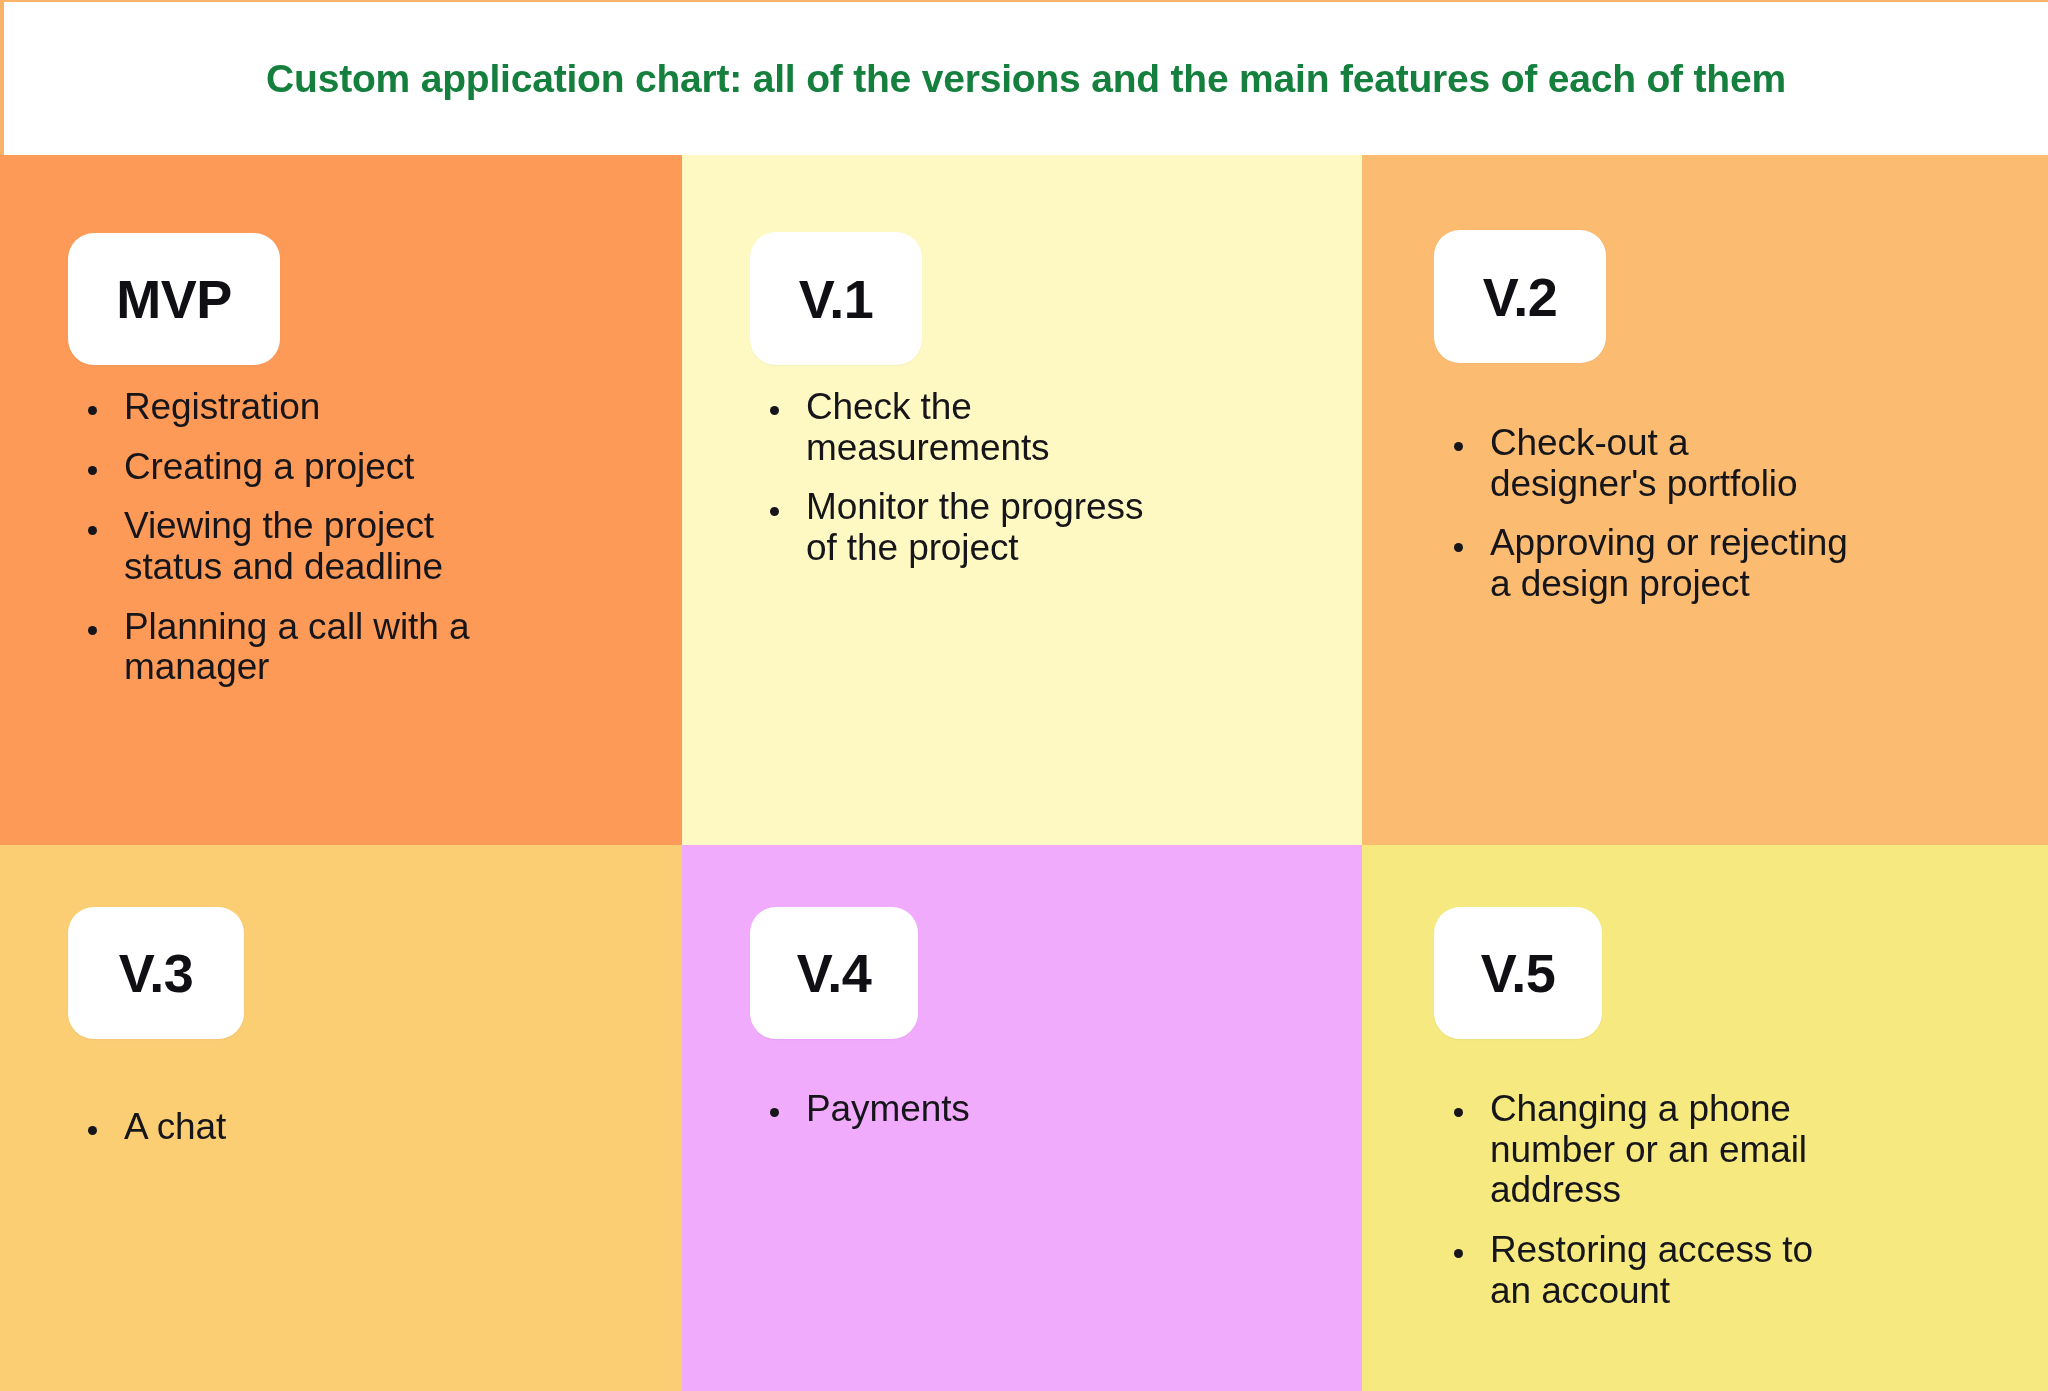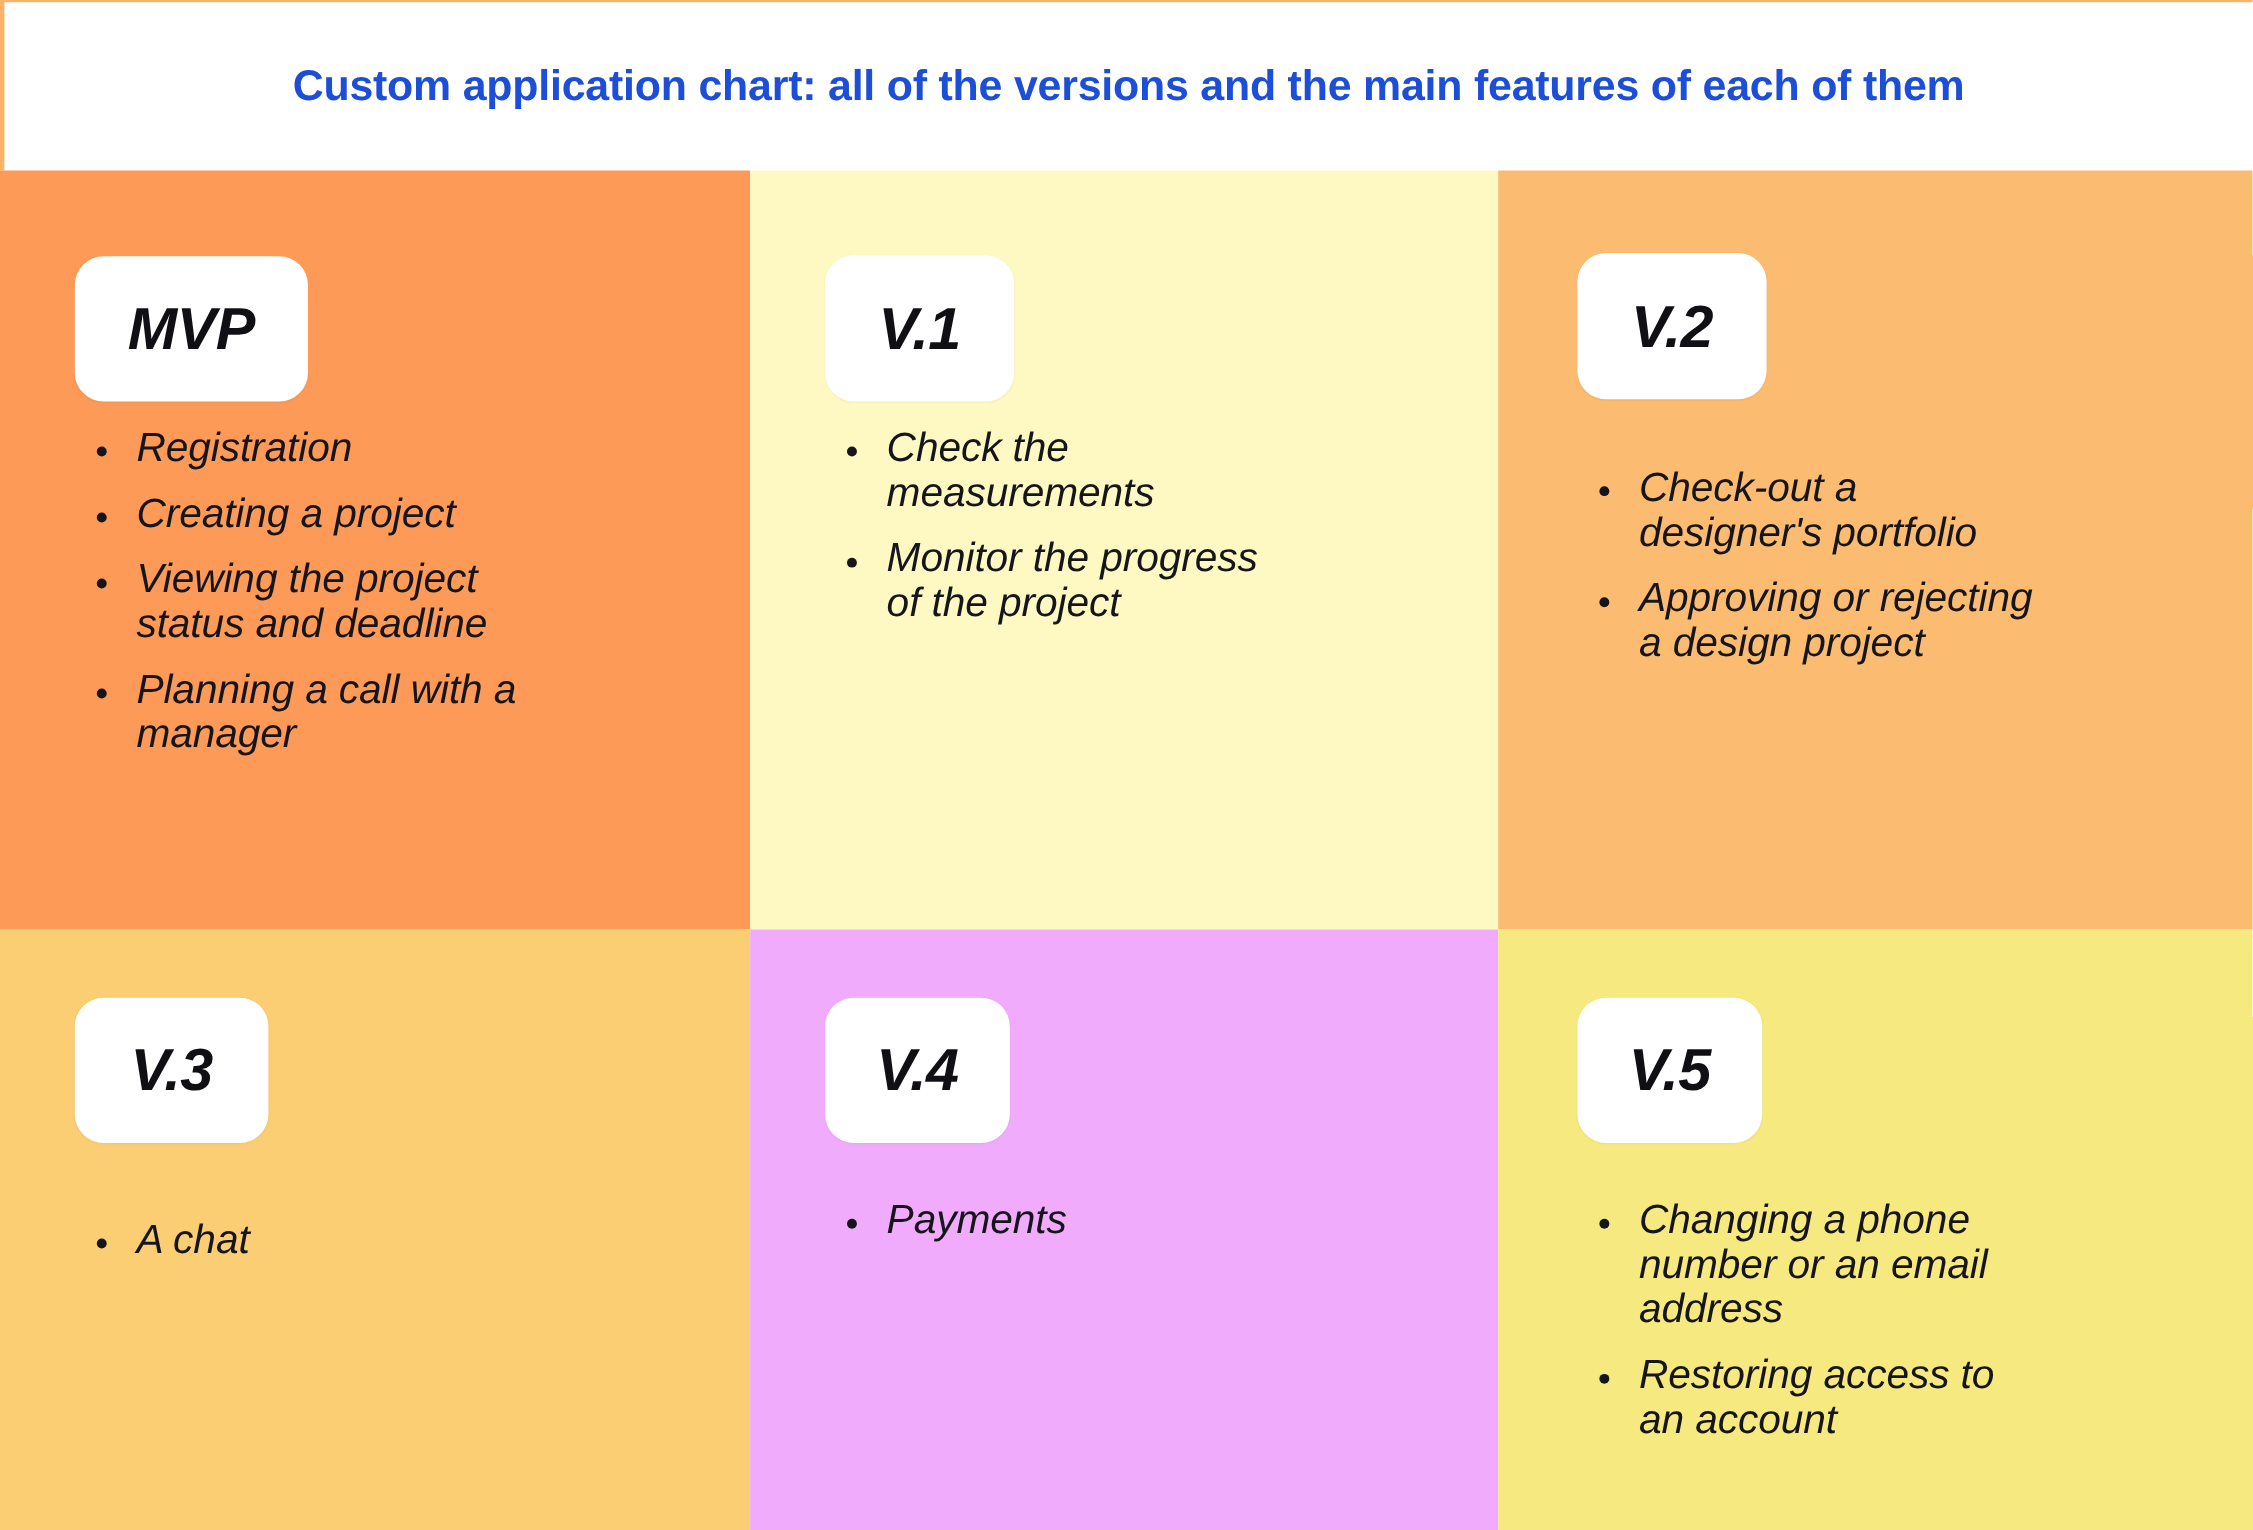--- a/index.html
+++ b/index.html
@@ -32,21 +32,21 @@
     border-left: 4px solid #FBB368;
     border-top: 2px solid #FBB368;
     box-sizing: border-box;
     display: flex;
     align-items: center;
     justify-content: center;
   }
   #page-title {
     font-size: 39px;
     font-weight: bold;
-    color: #1d4ed8;
+    color: #15803d;
     letter-spacing: -0.2px;
     text-align: center;
     padding: 0 40px;
     white-space: nowrap;
   }
 
   
   #grid {
     position: absolute;
     left: 0;
@@ -55,21 +55,20 @@
     height: 1236px;
     display: grid;
     grid-template-columns: 682px 680px 686px;
     grid-template-rows: 690px 546px;
   }
   .cell {
     position: relative;
     overflow: hidden;
     box-sizing: border-box;
     padding: 16px;
-    font-style: italic;
   }
   .cell-inner {
     position: absolute;
     left: 0;
     top: 0;
     width: 100%;
     height: 100%;
   }
 
   

